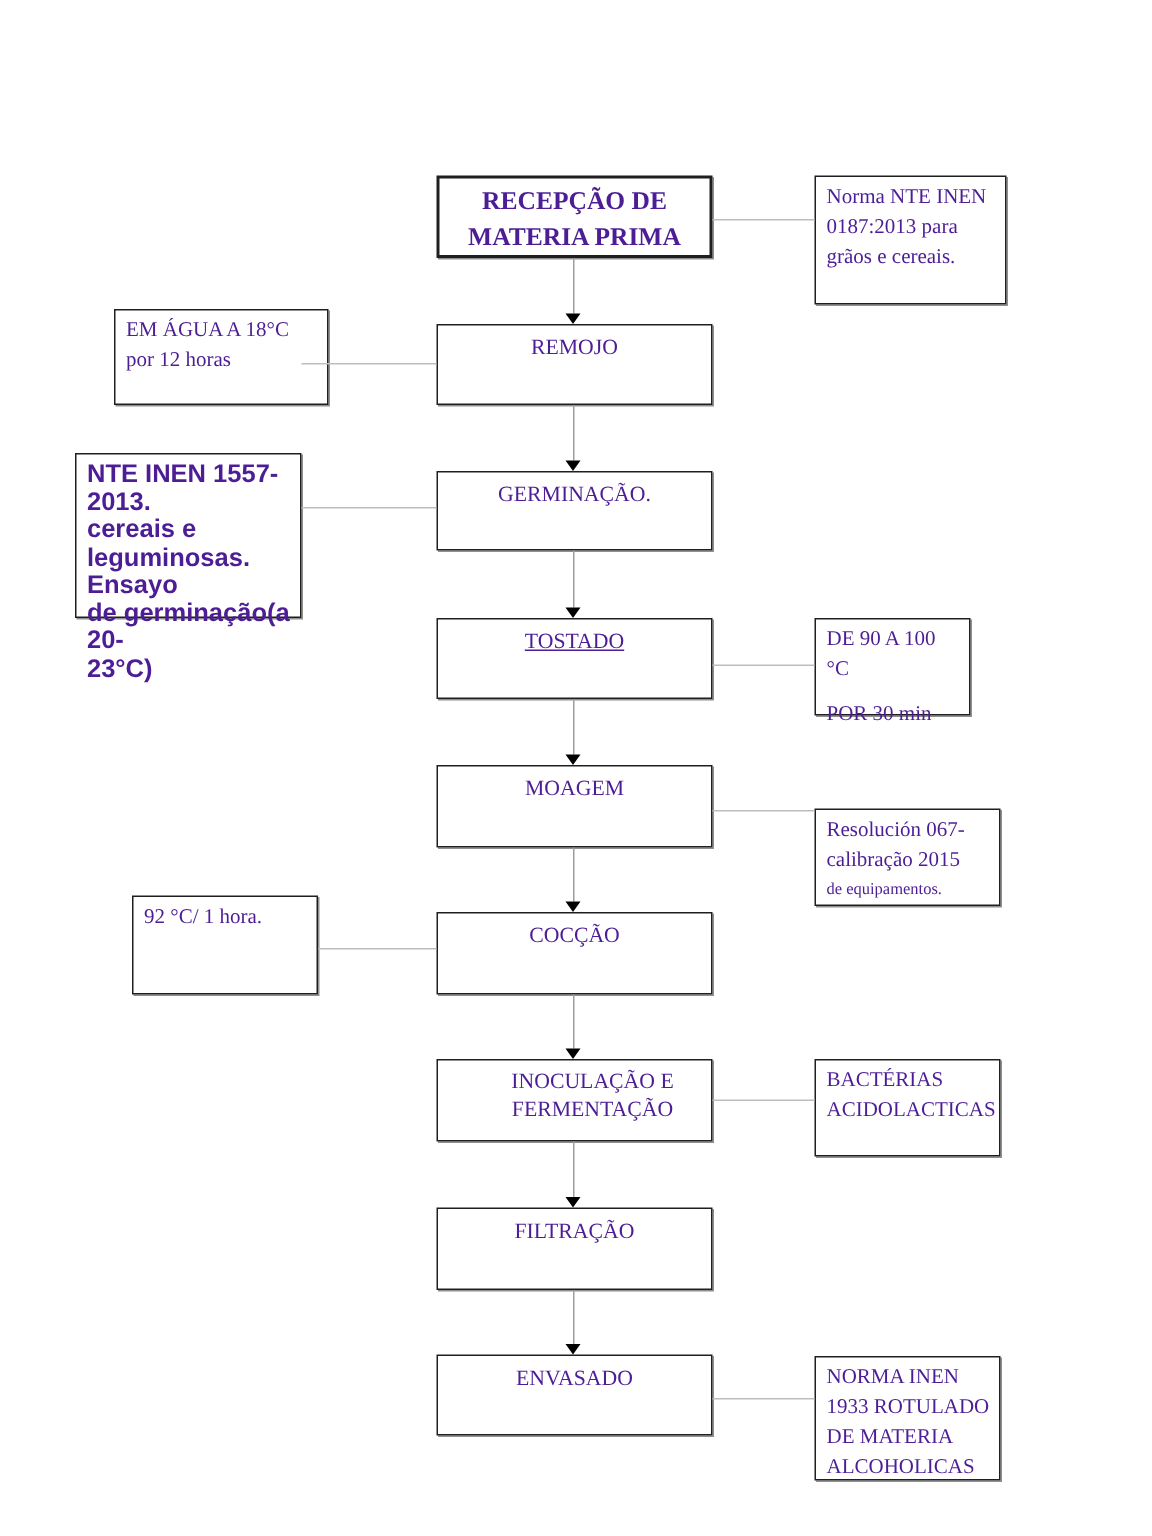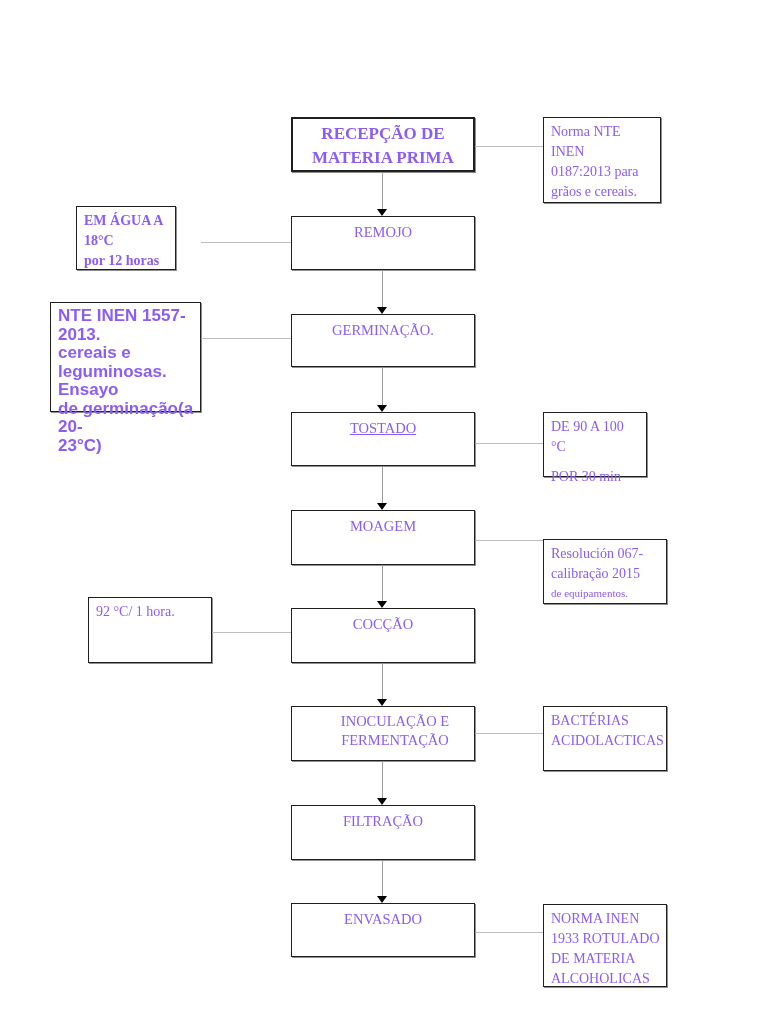--- a/index.html
+++ b/index.html
@@ -2,21 +2,21 @@
 <html><head>
 <meta charset="utf-8">
 <style>
   html, body { margin: 0; padding: 0; background: #ffffff; }
   #page {
     position: relative;
     width: 768px;
     height: 1024px;
     background: #ffffff;
     font-family: "Liberation Serif", serif;
-    color: #8b5cf6;
+    color: #4c1d95;
     overflow: hidden;
     border-radius: 11px;
   }
   .box {
     position: absolute;
     box-sizing: border-box;
     background: #ffffff;
     border: 1.5px solid #1f1f1f;
     box-shadow: 1px 1px 0 #8f8f8f;
   }
@@ -110,38 +110,38 @@
   </div>
 
   <div class="box pbox" style="top:805px;height:55px;">
     <span class="line">FILTRAÇÃO</span>
   </div>
 
   <div class="box pbox" style="top:903px;height:54px;">
     <span class="line">ENVASADO</span>
   </div>
 
-  <div class="box note" style="left:76px;top:206px;width:100px;height:64px;font-weight:bold;">
+  <div class="box note" style="left:76px;top:206px;width:143px;height:64px;">
     <span class="line">EM ÁGUA A 18°C</span>
     <span class="line">por 12 horas</span>
   </div>
 
   <div class="box note note-sans" style="left:50px;top:302px;width:151px;height:110px;">
     <span class="line">NTE INEN 1557-2013.</span>
     <span class="line">cereais e</span>
     <span class="line">leguminosas. Ensayo</span>
     <span class="line">de germinação(a 20-</span>
     <span class="line">23°C)</span>
   </div>
 
   <div class="box note" style="left:88px;top:597px;width:124px;height:66px;">
     <span class="line">92 °C/ 1 hora.</span>
   </div>
 
-  <div class="box note" style="left:543px;top:117px;width:118px;height:86px;">
+  <div class="box note" style="left:543px;top:117px;width:128px;height:86px;">
     <span class="line">Norma NTE INEN</span>
     <span class="line">0187:2013 para</span>
     <span class="line">grãos e cereais.</span>
   </div>
 
   <div class="box note" style="left:543px;top:412px;width:104px;height:65px;">
     <span class="line">DE 90 A 100 °C</span>
     <span class="line gap">POR 30 min</span>
   </div>
 

